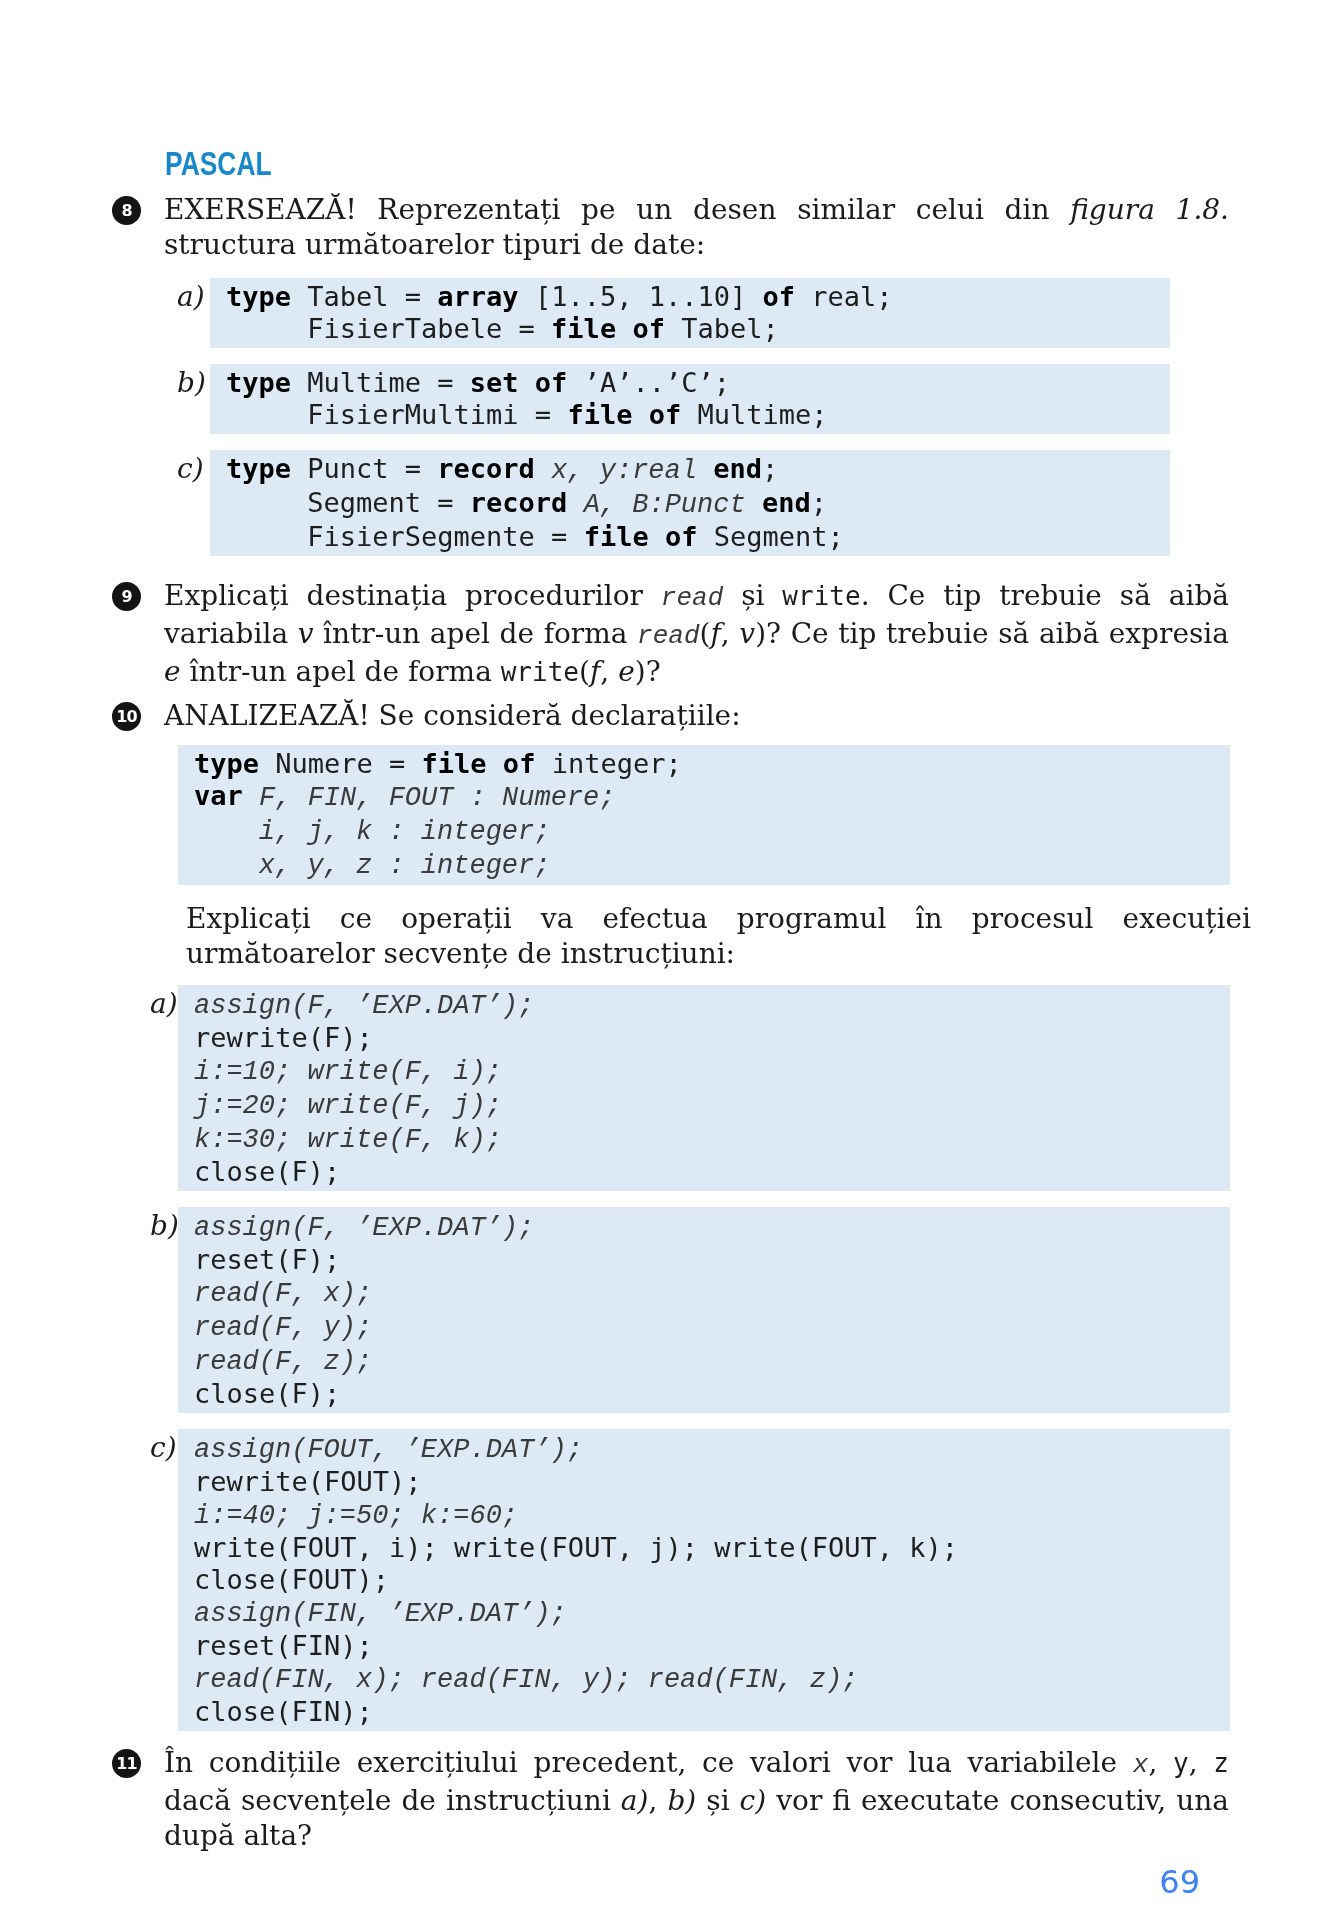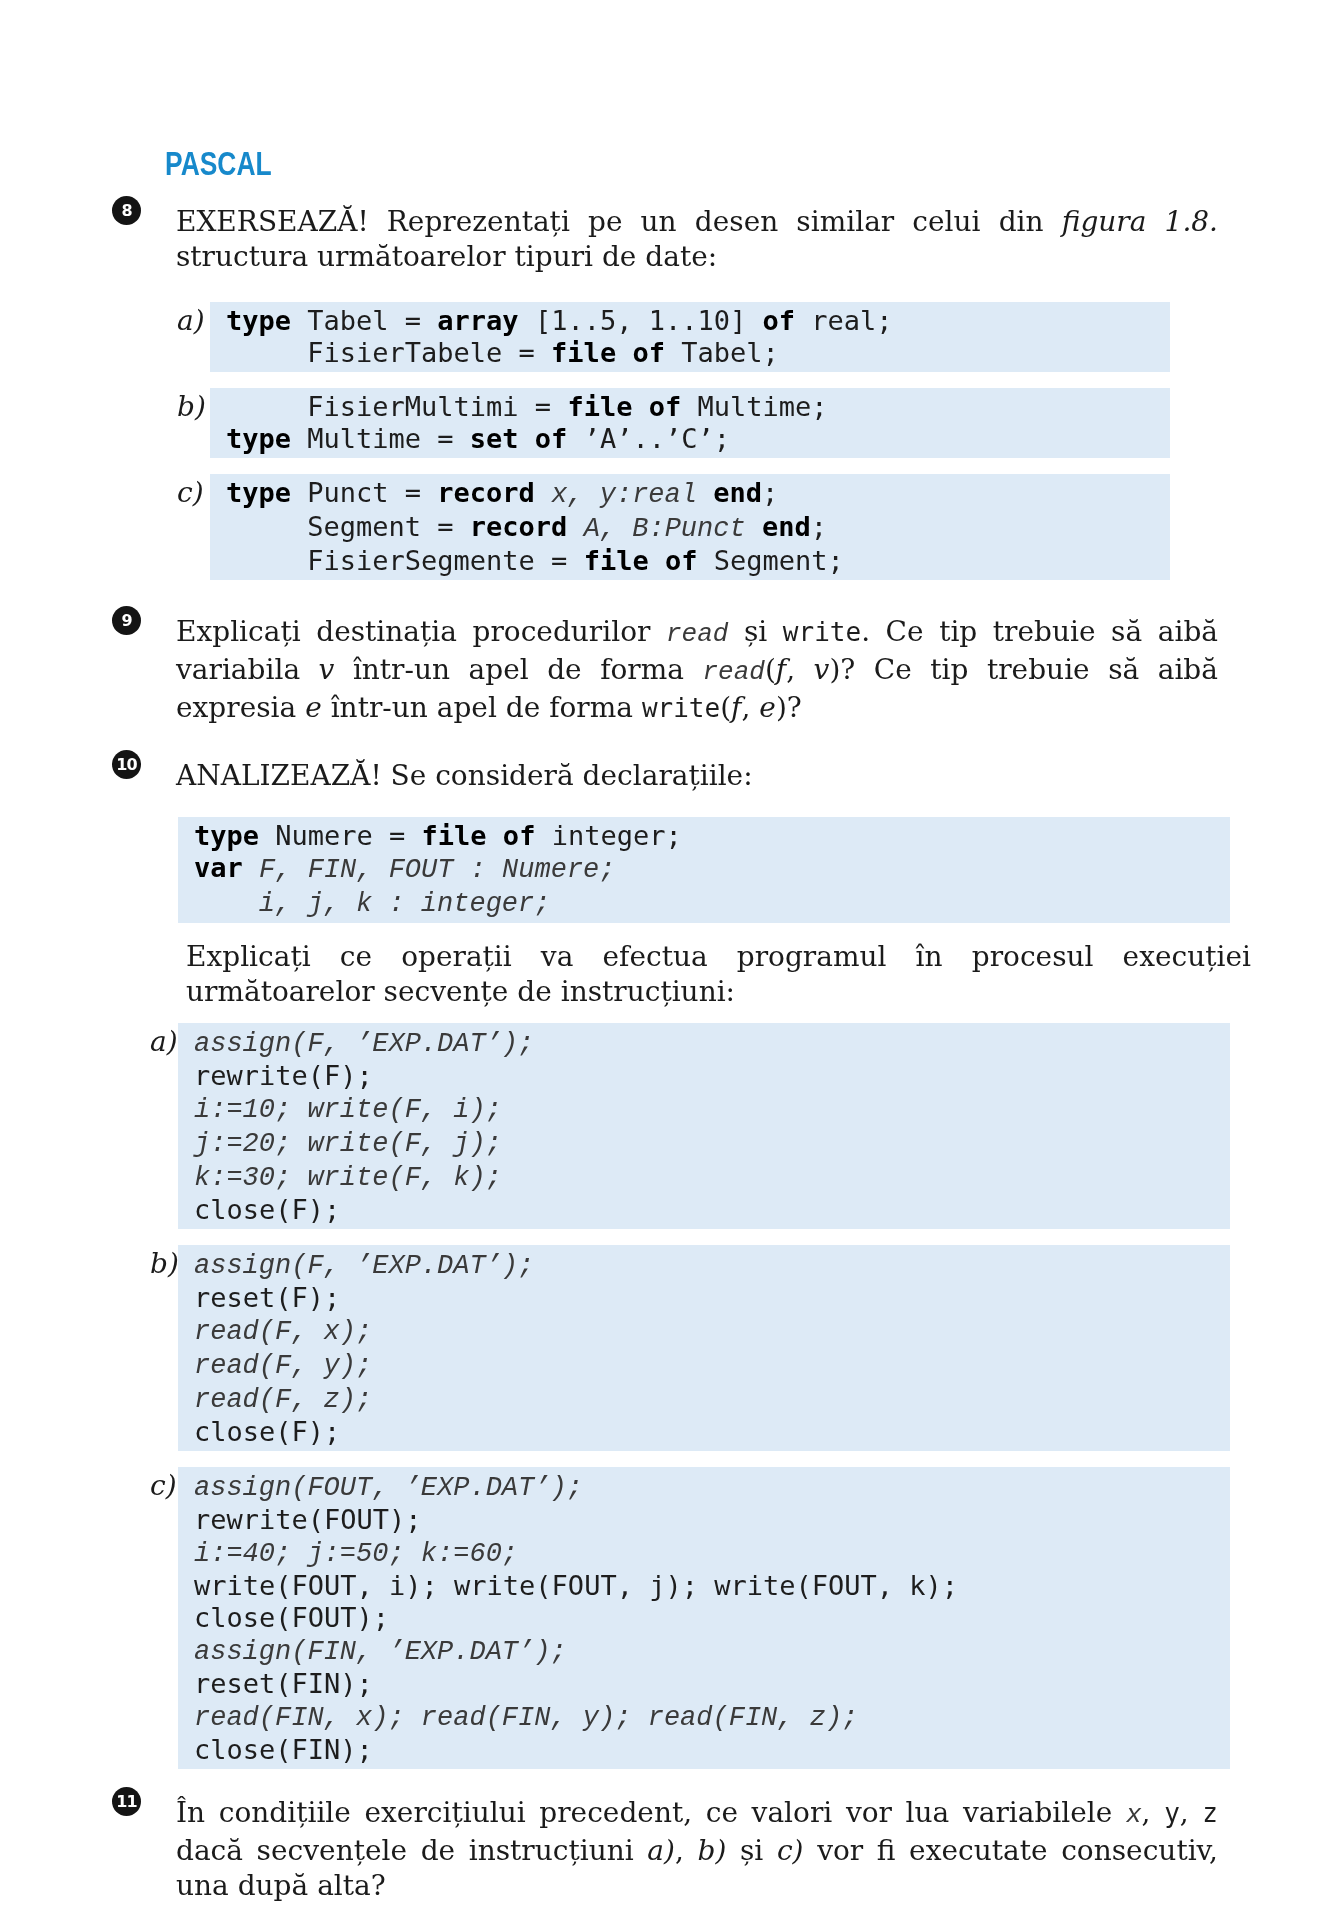--- a/index.html
+++ b/index.html
@@ -35,21 +35,21 @@
     border-radius: 50%;
     background: #141414;
     color: #ffffff;
     font-family: "DejaVu Sans", sans-serif;
     font-weight: bold;
     font-size: 16px;
     letter-spacing: -1px;
     display: flex; align-items: center; justify-content: center;
   }
   .item-text {
-    margin: 12px;
+    margin: 0;
     width: 1065px;
     line-height: 35px;
     text-align: justify;
   }
   .para {
     margin: 16px 0 0 74px;
     width: 1065px;
     line-height: 35px;
     text-align: justify;
   }
@@ -113,22 +113,22 @@
     <span class="label">a)</span>
     <div class="code-box w8">
         <div class="code-line"><span class="s-k">type </span><span class="s-m">Tabel = </span><span class="s-k">array </span><span class="s-m">[1..5, 1..10] </span><span class="s-k">of </span><span class="s-m">real;</span></div>
         <div class="code-line"><span class="s-m">     FisierTabele = </span><span class="s-k">file of </span><span class="s-m">Tabel;</span></div>
       </div>
   </div>
 
   <div class="code-row i8">
     <span class="label">b)</span>
     <div class="code-box w8">
+        <div class="code-line"><span class="s-k">type </span><span class="s-m">Multime = </span><span class="s-k">set of </span><span class="s-m">’A’..’C’;</span></div>
         <div class="code-line"><span class="s-m">     FisierMultimi = </span><span class="s-k">file of </span><span class="s-m">Multime;</span></div>
-        <div class="code-line"><span class="s-k">type </span><span class="s-m">Multime = </span><span class="s-k">set of </span><span class="s-m">’A’..’C’;</span></div>
       </div>
   </div>
 
   <div class="code-row i8">
     <span class="label">c)</span>
     <div class="code-box w8">
         <div class="code-line"><span class="s-k">type </span><span class="s-m">Punct = </span><span class="s-k">record </span><span class="s-c">x, y:real </span><span class="s-k">end</span><span class="s-m">;</span></div>
         <div class="code-line"><span class="s-m">     Segment = </span><span class="s-k">record </span><span class="s-c">A, B:Punct </span><span class="s-k">end</span><span class="s-m">;</span></div>
         <div class="code-line"><span class="s-m">     FisierSegmente = </span><span class="s-k">file of </span><span class="s-m">Segment;</span></div>
       </div>
@@ -142,20 +142,21 @@
   <section class="item mt8">
     <span class="bullet">10</span>
     <p class="item-text"><span class="s-p">ANALIZEAZĂ! Se consideră declarațiile:</span></p>
   </section>
 
   <div class="code-row decl-row">
     <div class="code-box w10">
         <div class="code-line"><span class="s-k">type </span><span class="s-m">Numere = </span><span class="s-k">file of </span><span class="s-m">integer;</span></div>
         <div class="code-line"><span class="s-k">var </span><span class="s-c">F, FIN, FOUT : Numere;</span></div>
         <div class="code-line"><span class="s-c">    i, j, k : integer;</span></div>
+        <div class="code-line"><span class="s-c">    x, y, z : integer;</span></div>
       </div>
   </div>
 
   <p class="para"><span class="s-p">Explicați ce operații va efectua programul în procesul execuției următoarelor secvențe de instrucțiuni:</span></p>
 
   <div class="code-row i10 mt14">
     <span class="label">a)</span>
     <div class="code-box w10">
         <div class="code-line"><span class="s-c">assign(F, ’EXP.DAT’);</span></div>
         <div class="code-line"><span class="s-m">rewrite(F);</span></div>

